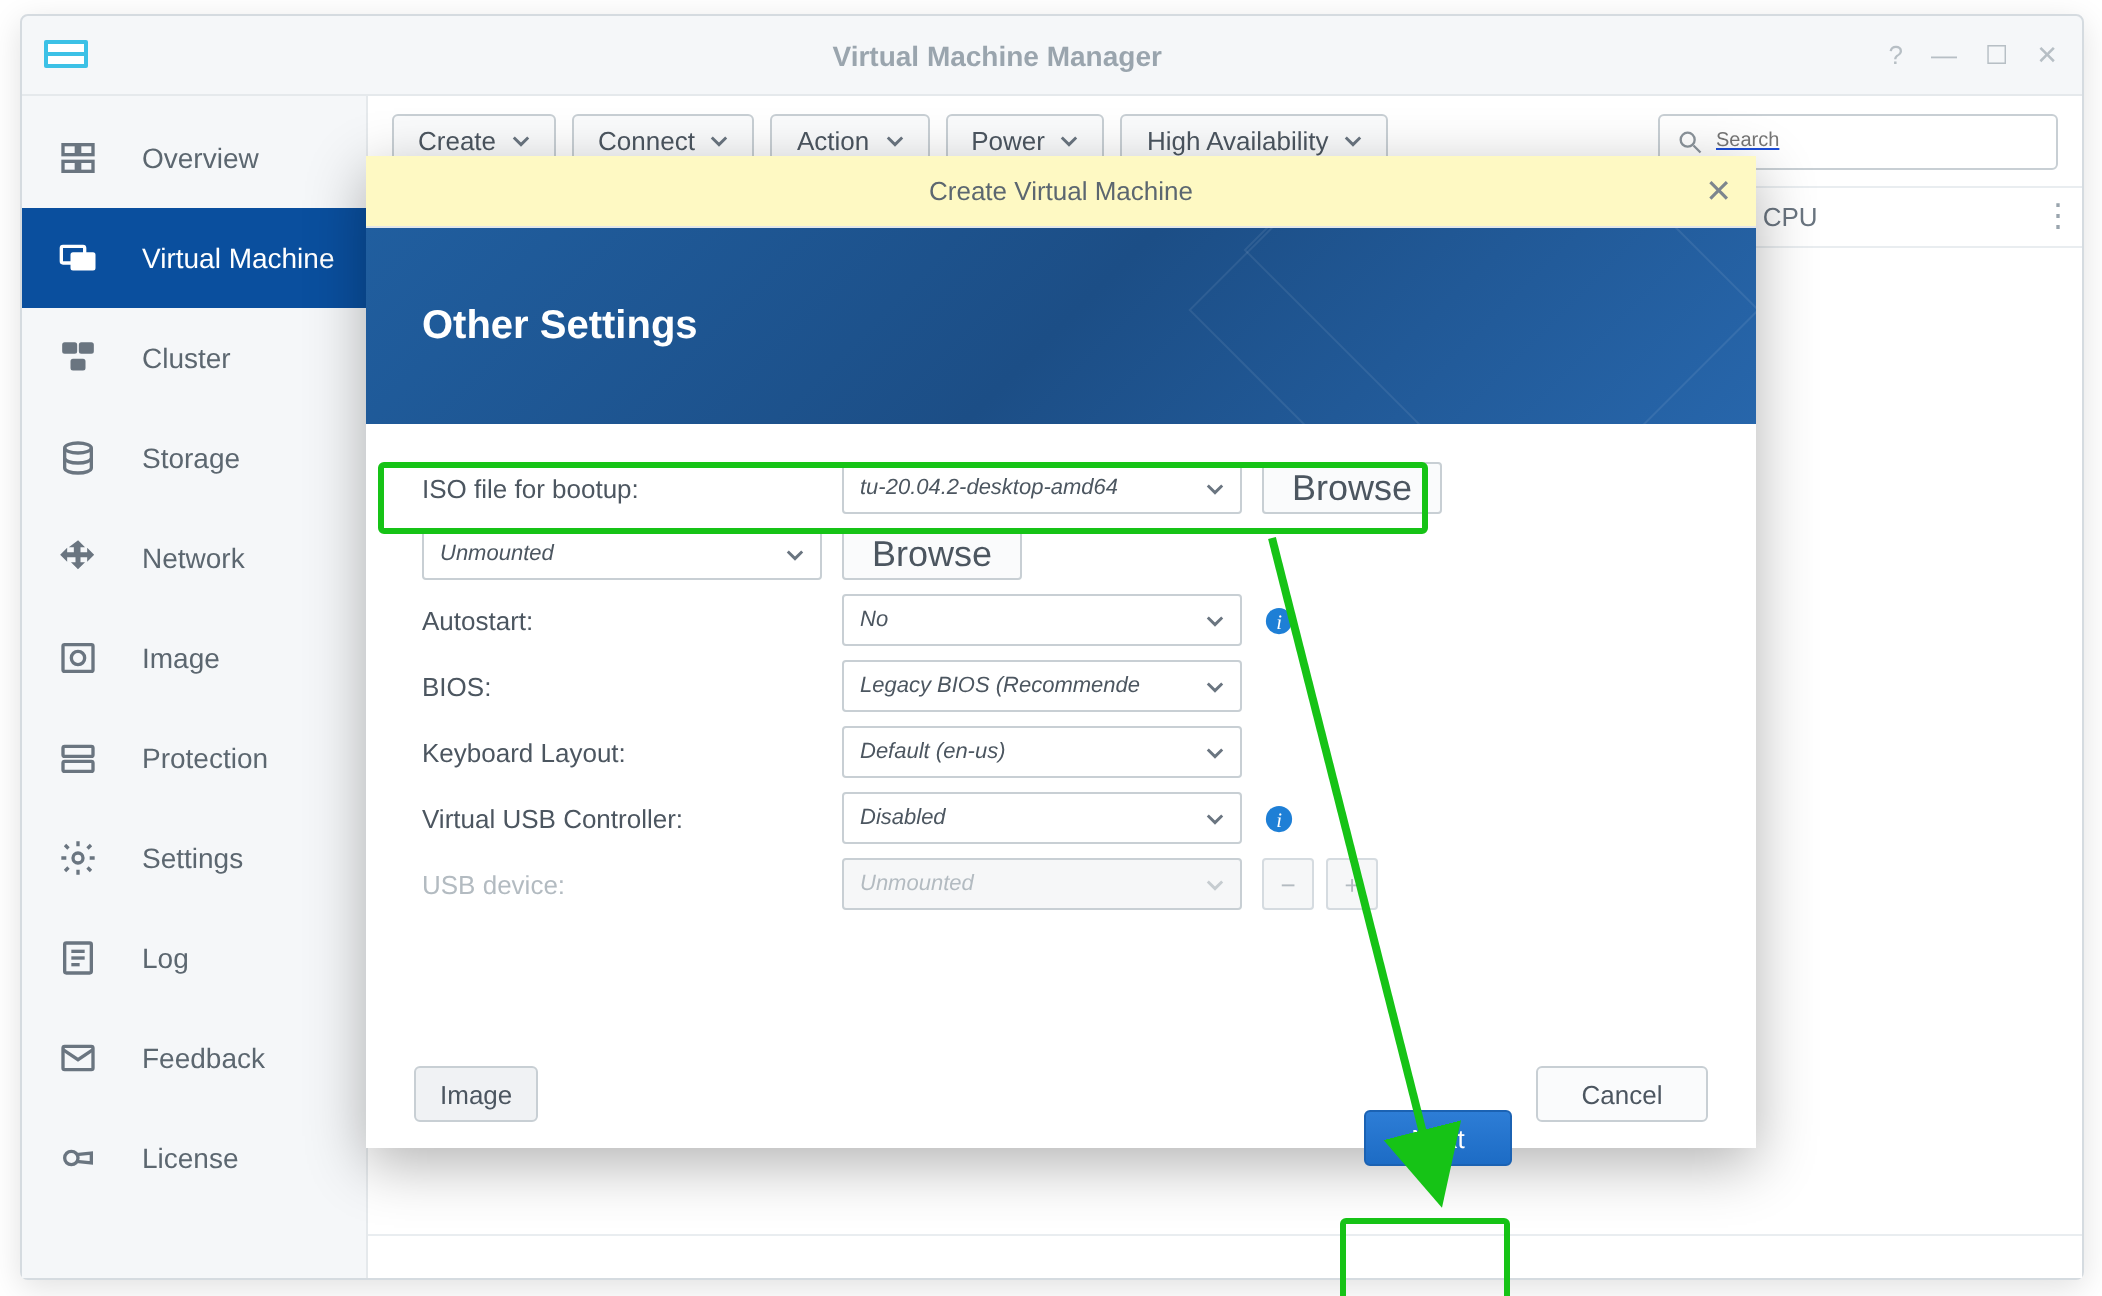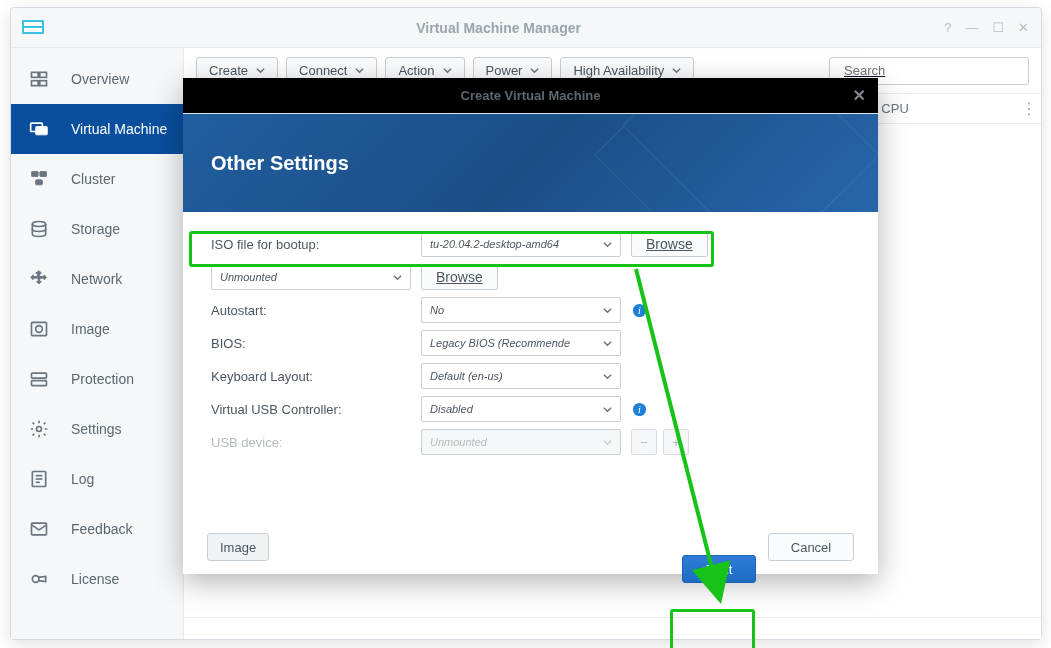--- a/index.html
+++ b/index.html
@@ -17,43 +17,43 @@
 .side-item .ic { width: 20px; height: 20px; display: inline-flex; align-items: center; justify-content: center; }
 .side-item .ic svg { width: 20px; height: 20px; stroke: #6a7580; fill: #6a7580; }
 .side-item.active .ic svg { stroke: #fff; fill: #fff; }
 .main { flex: 1; background: #fff; border-left: 1px solid #e5e9ec; display: flex; flex-direction: column; }
 .toolbar { height: 46px; display: flex; align-items: center; gap: 8px; padding: 0 12px; border-bottom: 1px solid #e9edf0; background: #fff; }
 .btn { display: inline-flex; align-items: center; gap: 6px; height: 28px; padding: 0 12px; background: #fafbfc; border: 1px solid #c8cfd4; border-radius: 3px; color: #4c5660; cursor: pointer; font-size: 13px; }
 .btn .caret { margin-left: 2px; }
 .btn.primary { background: #1e6fc9; background: linear-gradient(#2d7dd6,#1d6cc5); color: #fff; border-color: #1b62b3; }
 .btn.gray { background: #f0f2f4; }
 .search { margin-left: auto; display: flex; align-items: center; width: 200px; height: 28px; border: 1px solid #c8cfd4; border-radius: 3px; background: #fff; padding: 0 8px; color: #8b949b; gap: 6px; }
-.search input { border: none; outline: none; flex: 1; font-size: 13px; color: #0f172a; text-decoration: underline; }
+.search input { border: none; outline: none; flex: 1; font-size: 10px; color: #1d4ed8; text-decoration: underline; }
 .table-head { height: 30px; display: flex; align-items: center; border-bottom: 1px solid #e9edf0; padding-right: 12px; }
 .col-hostcpu { margin-left: auto; width: 170px; color: #6a7580; font-size: 13px; }
 .col-menu { width: 8px; color: #9aa5ae; font-size: 16px; line-height: 1; }
 .body-area { flex: 1; background: #fff; }
 .footer { height: 22px; border-top: 1px solid #e9edf0; }
 
 .dialog { position: absolute; left: 183px; top: 78px; width: 695px; height: 496px; background: #fff; box-shadow: 0 8px 28px rgba(0,0,0,0.30); }
-.dialog-head { height: 36px; background: #000000; border-bottom: 1px solid #e1e6ea; display: flex; align-items: center; justify-content: center; position: relative; color: #5c6770; font-weight: 700; }
+.dialog-head { height: 36px; background: #fef9c3; border-bottom: 1px solid #e1e6ea; display: flex; align-items: center; justify-content: center; position: relative; color: #5c6770; font-weight: 400; }
 .dialog-head .close { position: absolute; right: 12px; top: 8px; color: #7d868e; cursor: pointer; font-size: 16px; }
 .banner { height: 98px; background: #1e5794; background: linear-gradient(135deg,#205e9f 0%,#1c4e86 50%,#2766ab 100%); color: #fff; display: flex; align-items: center; padding-left: 28px; font-size: 20px; font-weight: 700; position: relative; overflow: hidden; }
 .banner::before, .banner::after { content: ""; position: absolute; border: 1px solid rgba(255,255,255,0.08); transform: rotate(45deg); }
 .banner::before { width: 200px; height: 200px; right: 40px; top: -60px; }
 .banner::after { width: 260px; height: 260px; right: -60px; top: -120px; }
 .dialog-body { padding: 16px 28px 0 28px; }
 .form-row { display: flex; align-items: center; height: 32px; margin-bottom: 1px; }
 .form-row .lab { width: 210px; color: #4c5660; font-size: 13px; }
 .form-row.disabled .lab { color: #b3bbc1; }
 .select { width: 200px; height: 26px; border: 1px solid #c8cfd4; border-radius: 2px; background: #fff; display: flex; align-items: center; padding: 0 8px; justify-content: space-between; color: #4c5660; font-size: 11px; cursor: pointer; font-style: italic; }
 .select.disabled { background: #f6f7f8; color: #b3bbc1; cursor: default; }
 .select .caret { color: #6a7580; }
 .select.disabled .caret { color: #c6ccd0; }
-.btn-sm { height: 26px; padding: 0 14px; margin-left: 10px; background: #fafbfc; border: 1px solid #c8cfd4; border-radius: 2px; font-size: 14px; color: #4c5660; cursor: pointer; text-decoration: underline; }
+.btn-sm { height: 26px; padding: 0 14px; margin-left: 10px; background: #fafbfc; border: 1px solid #c8cfd4; border-radius: 2px; font-size: 18px; color: #4c5660; cursor: pointer; }
 .info-ic { width: 16px; height: 16px; margin-left: 10px; display: inline-flex; align-items: center; justify-content: center; }
 .info-ic svg { width: 15px; height: 15px; }
 .step-btn { width: 26px; height: 26px; margin-left: 10px; border: 1px solid #d5dbe0; background: #f6f7f8; border-radius: 2px; display: inline-flex; align-items: center; justify-content: center; color: #b3bbc1; cursor: default; }
 .step-btn + .step-btn { margin-left: 6px; }
 .dialog-footer { position: absolute; left: 0; right: 0; bottom: 0; height: 54px; display: flex; align-items: center; padding: 0 24px; gap: 12px; }
 .dialog-footer .spacer { flex: 1; }
 
 .anno { position: absolute; pointer-events: none; }
 .anno-box { border: 3px solid #16c316; border-radius: 3px; }
 .anno-arrow { position: absolute; left: 0; top: 0; overflow: visible; }

